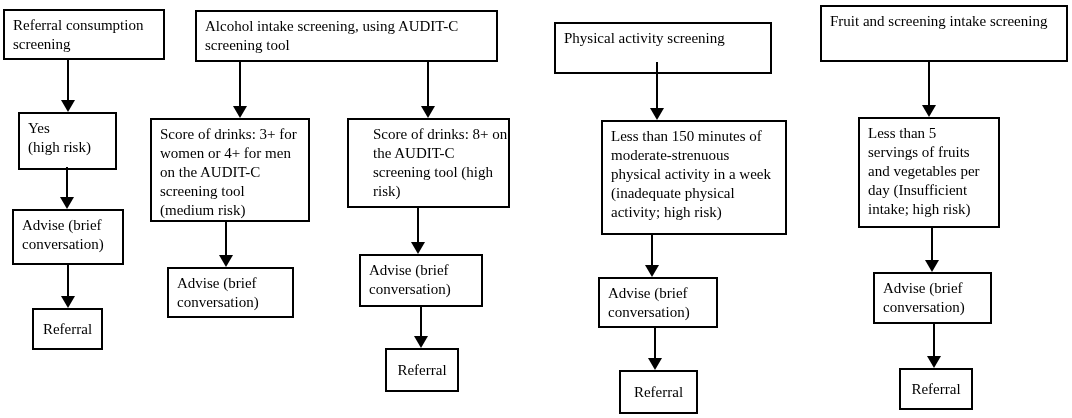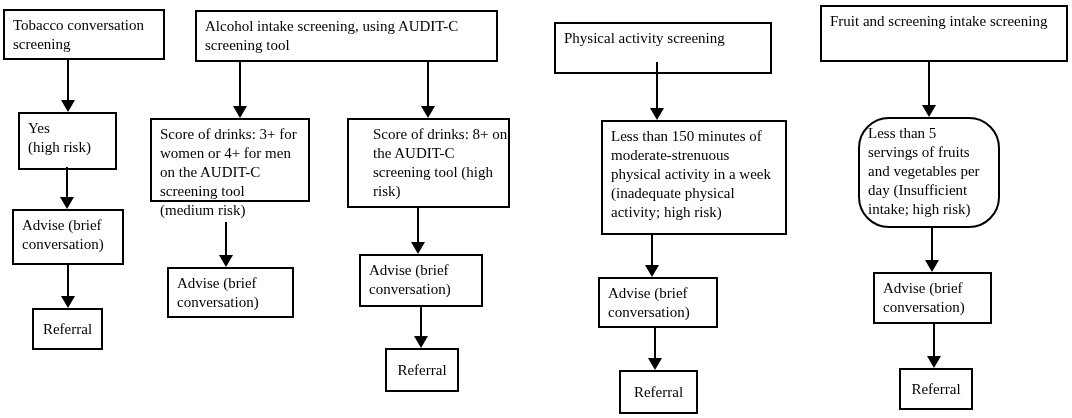--- a/index.html
+++ b/index.html
@@ -58,21 +58,21 @@
     border-left: 7px solid transparent;
     border-right: 7px solid transparent;
     border-top: 12px solid #000000;
   }
 </style>
 </head>
 <body>
 
 <div class="canvas">
 
-  <div class="box" style="left:3px; top:9px; width:162px; height:51px;">Tobacco conversation
+  <div class="box" style="left:3px; top:9px; width:162px; height:51px;">Referral consumption
 screening</div>
   <div class="arrow" style="left:61px; top:60px; height:52px;">
     <div class="shaft"></div>
     <div class="head"></div>
   </div>
   <div class="box" style="left:18px; top:112px; width:99px; height:58px;">Yes
 (high risk)</div>
   <div class="arrow" style="left:60px; top:167px; height:42px;">
     <div class="shaft"></div>
     <div class="head"></div>
@@ -89,21 +89,21 @@
 screening tool</div>
   <div class="arrow" style="left:233px; top:62px; height:56px;">
     <div class="shaft"></div>
     <div class="head"></div>
   </div>
   <div class="arrow" style="left:421px; top:62px; height:56px;">
     <div class="shaft"></div>
     <div class="head"></div>
   </div>
 
-  <div class="box" style="left:150px; top:118px; width:160px; height:84px;">Score of drinks: 3+ for
+  <div class="box" style="left:150px; top:118px; width:160px; height:104px;">Score of drinks: 3+ for
 women or 4+ for men
 on the AUDIT-C
 screening tool
 (medium risk)</div>
   <div class="arrow" style="left:219px; top:222px; height:45px;">
     <div class="shaft"></div>
     <div class="head"></div>
   </div>
   <div class="box" style="left:167px; top:267px; width:127px; height:51px;">Advise (brief
 conversation)</div>
@@ -144,21 +144,21 @@
     <div class="shaft"></div>
     <div class="head"></div>
   </div>
   <div class="box center" style="left:619px; top:370px; width:79px; height:44px;">Referral</div>
 
   <div class="box" style="left:820px; top:5px; width:248px; height:57px;">Fruit and screening intake screening</div>
   <div class="arrow" style="left:922px; top:62px; height:55px;">
     <div class="shaft"></div>
     <div class="head"></div>
   </div>
-  <div class="box" style="left:858px; top:117px; width:142px; height:111px;border-radius:31px;">Less than 5
+  <div class="box" style="left:858px; top:117px; width:142px; height:111px;">Less than 5
 servings of fruits
 and vegetables per
 day (Insufficient
 intake; high risk)</div>
   <div class="arrow" style="left:925px; top:228px; height:44px;">
     <div class="shaft"></div>
     <div class="head"></div>
   </div>
   <div class="box" style="left:873px; top:272px; width:119px; height:52px;">Advise (brief
 conversation)</div>

